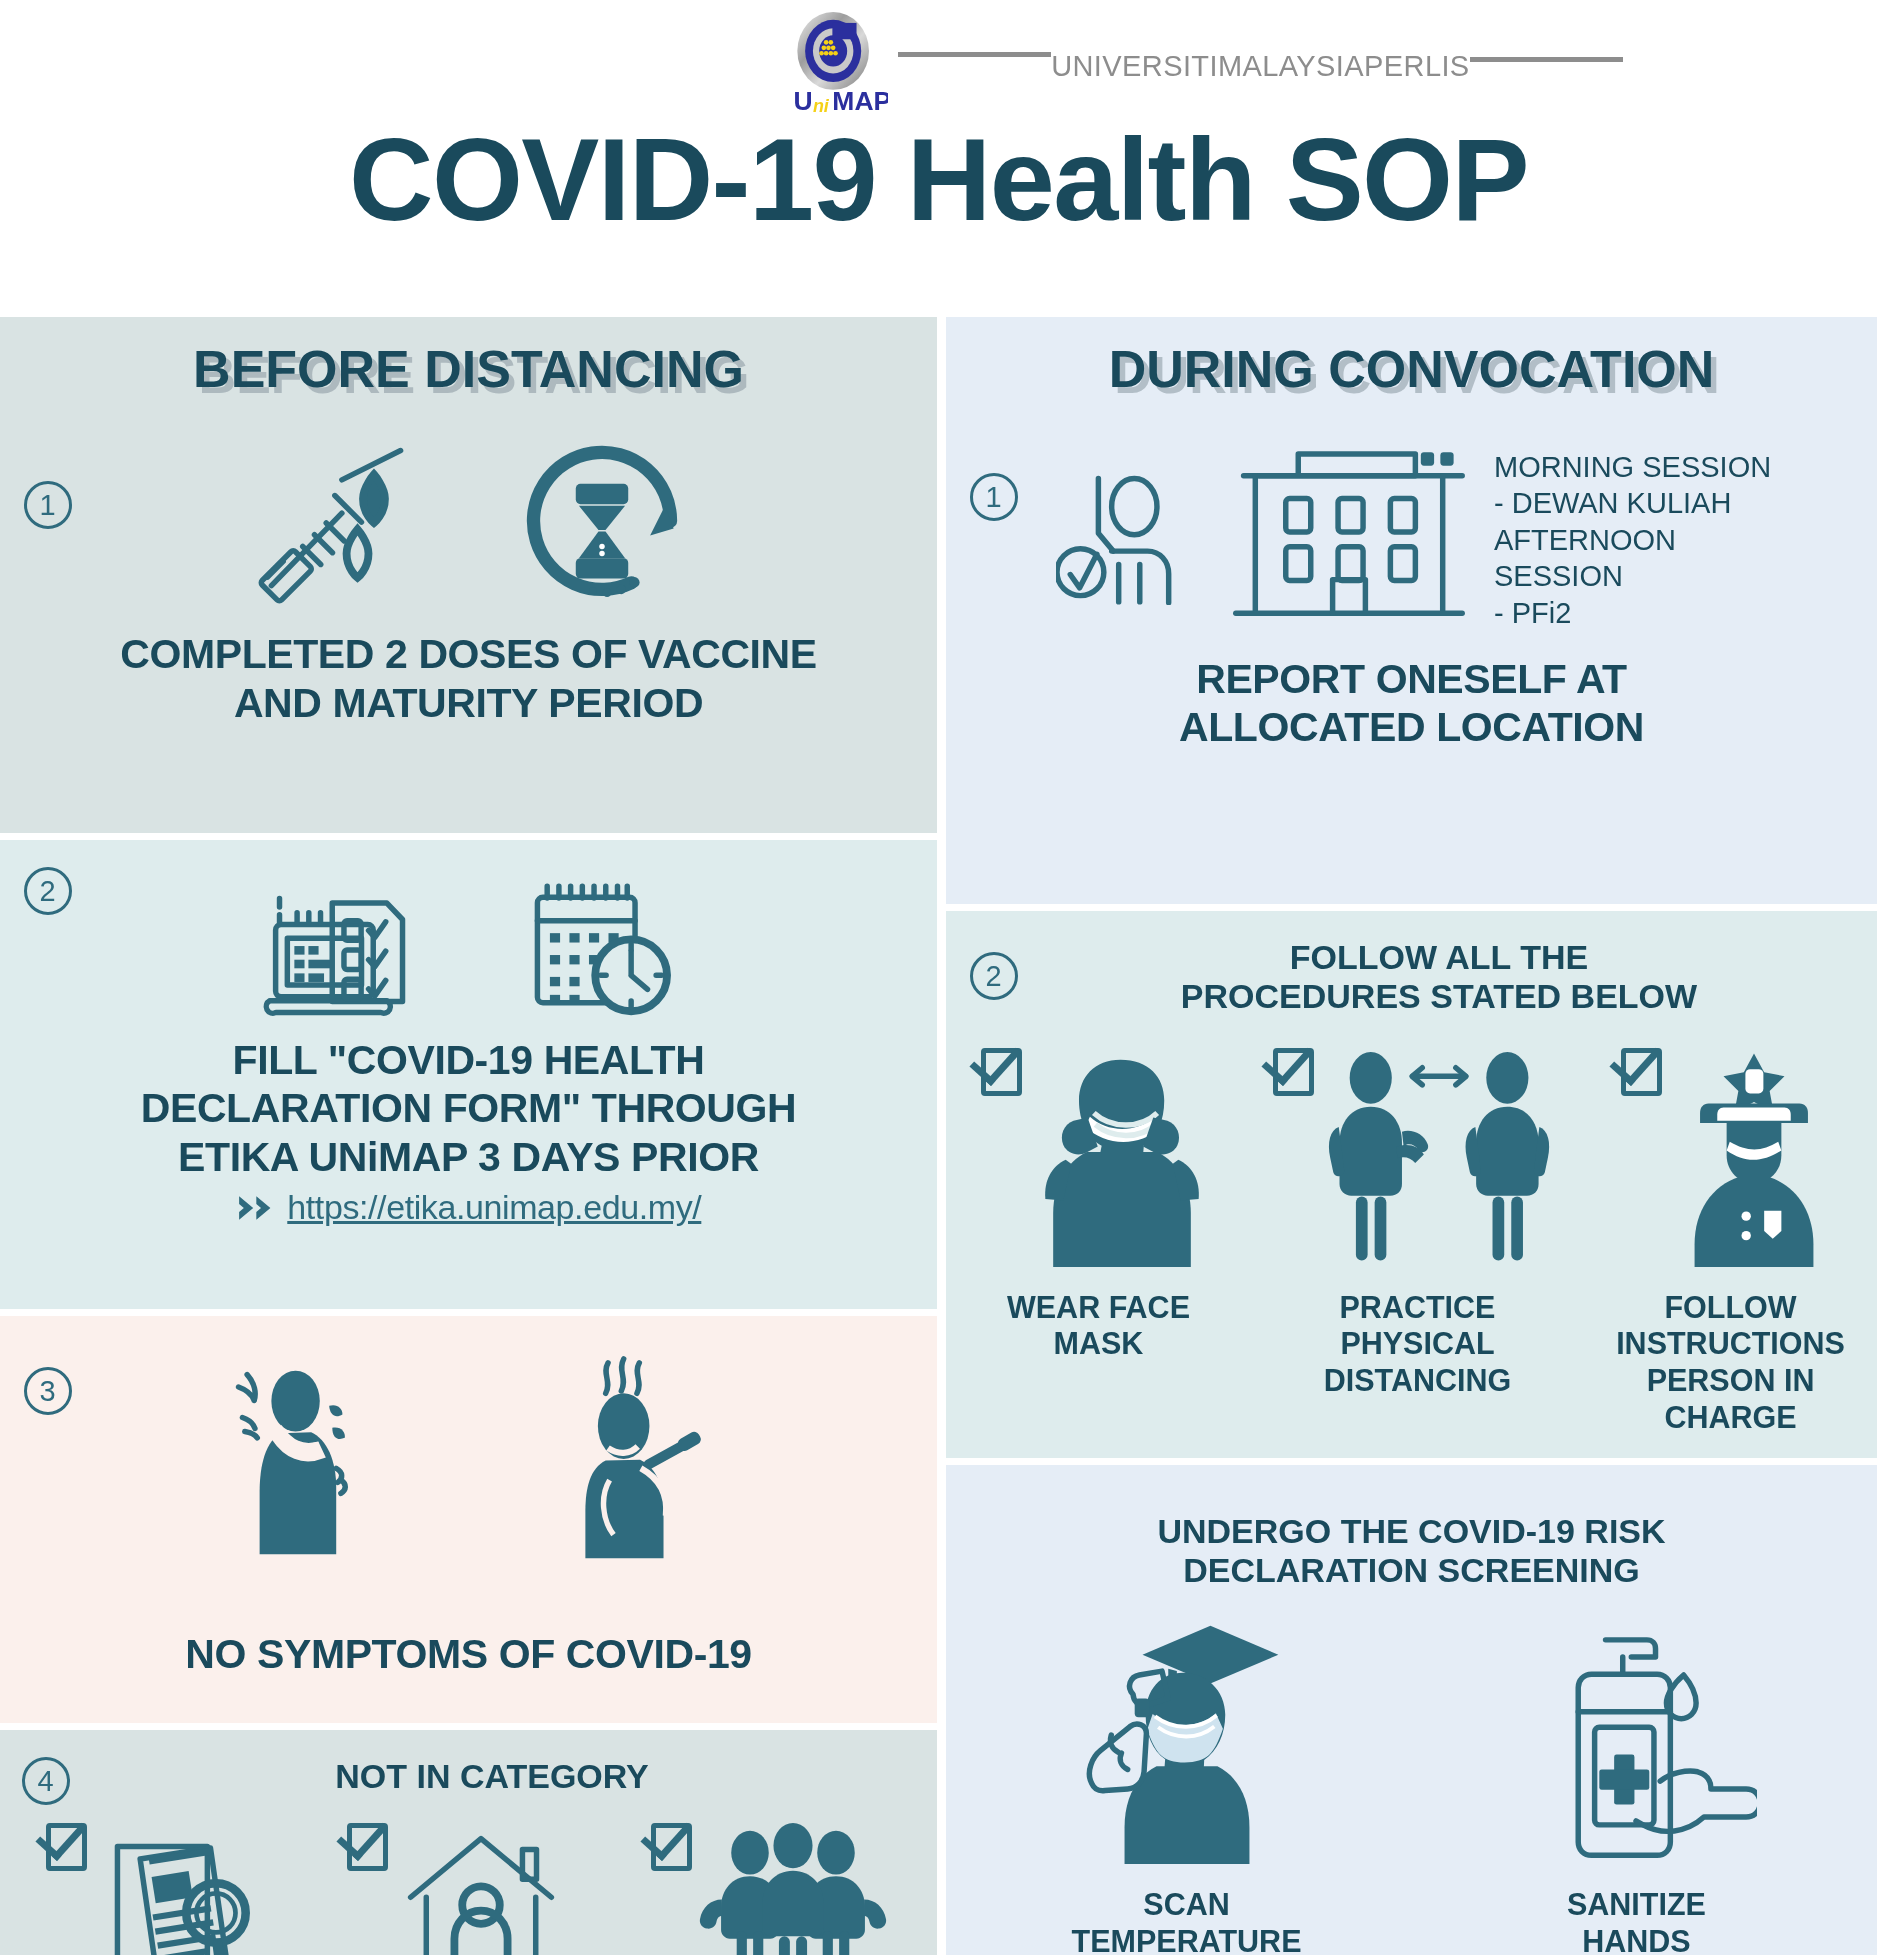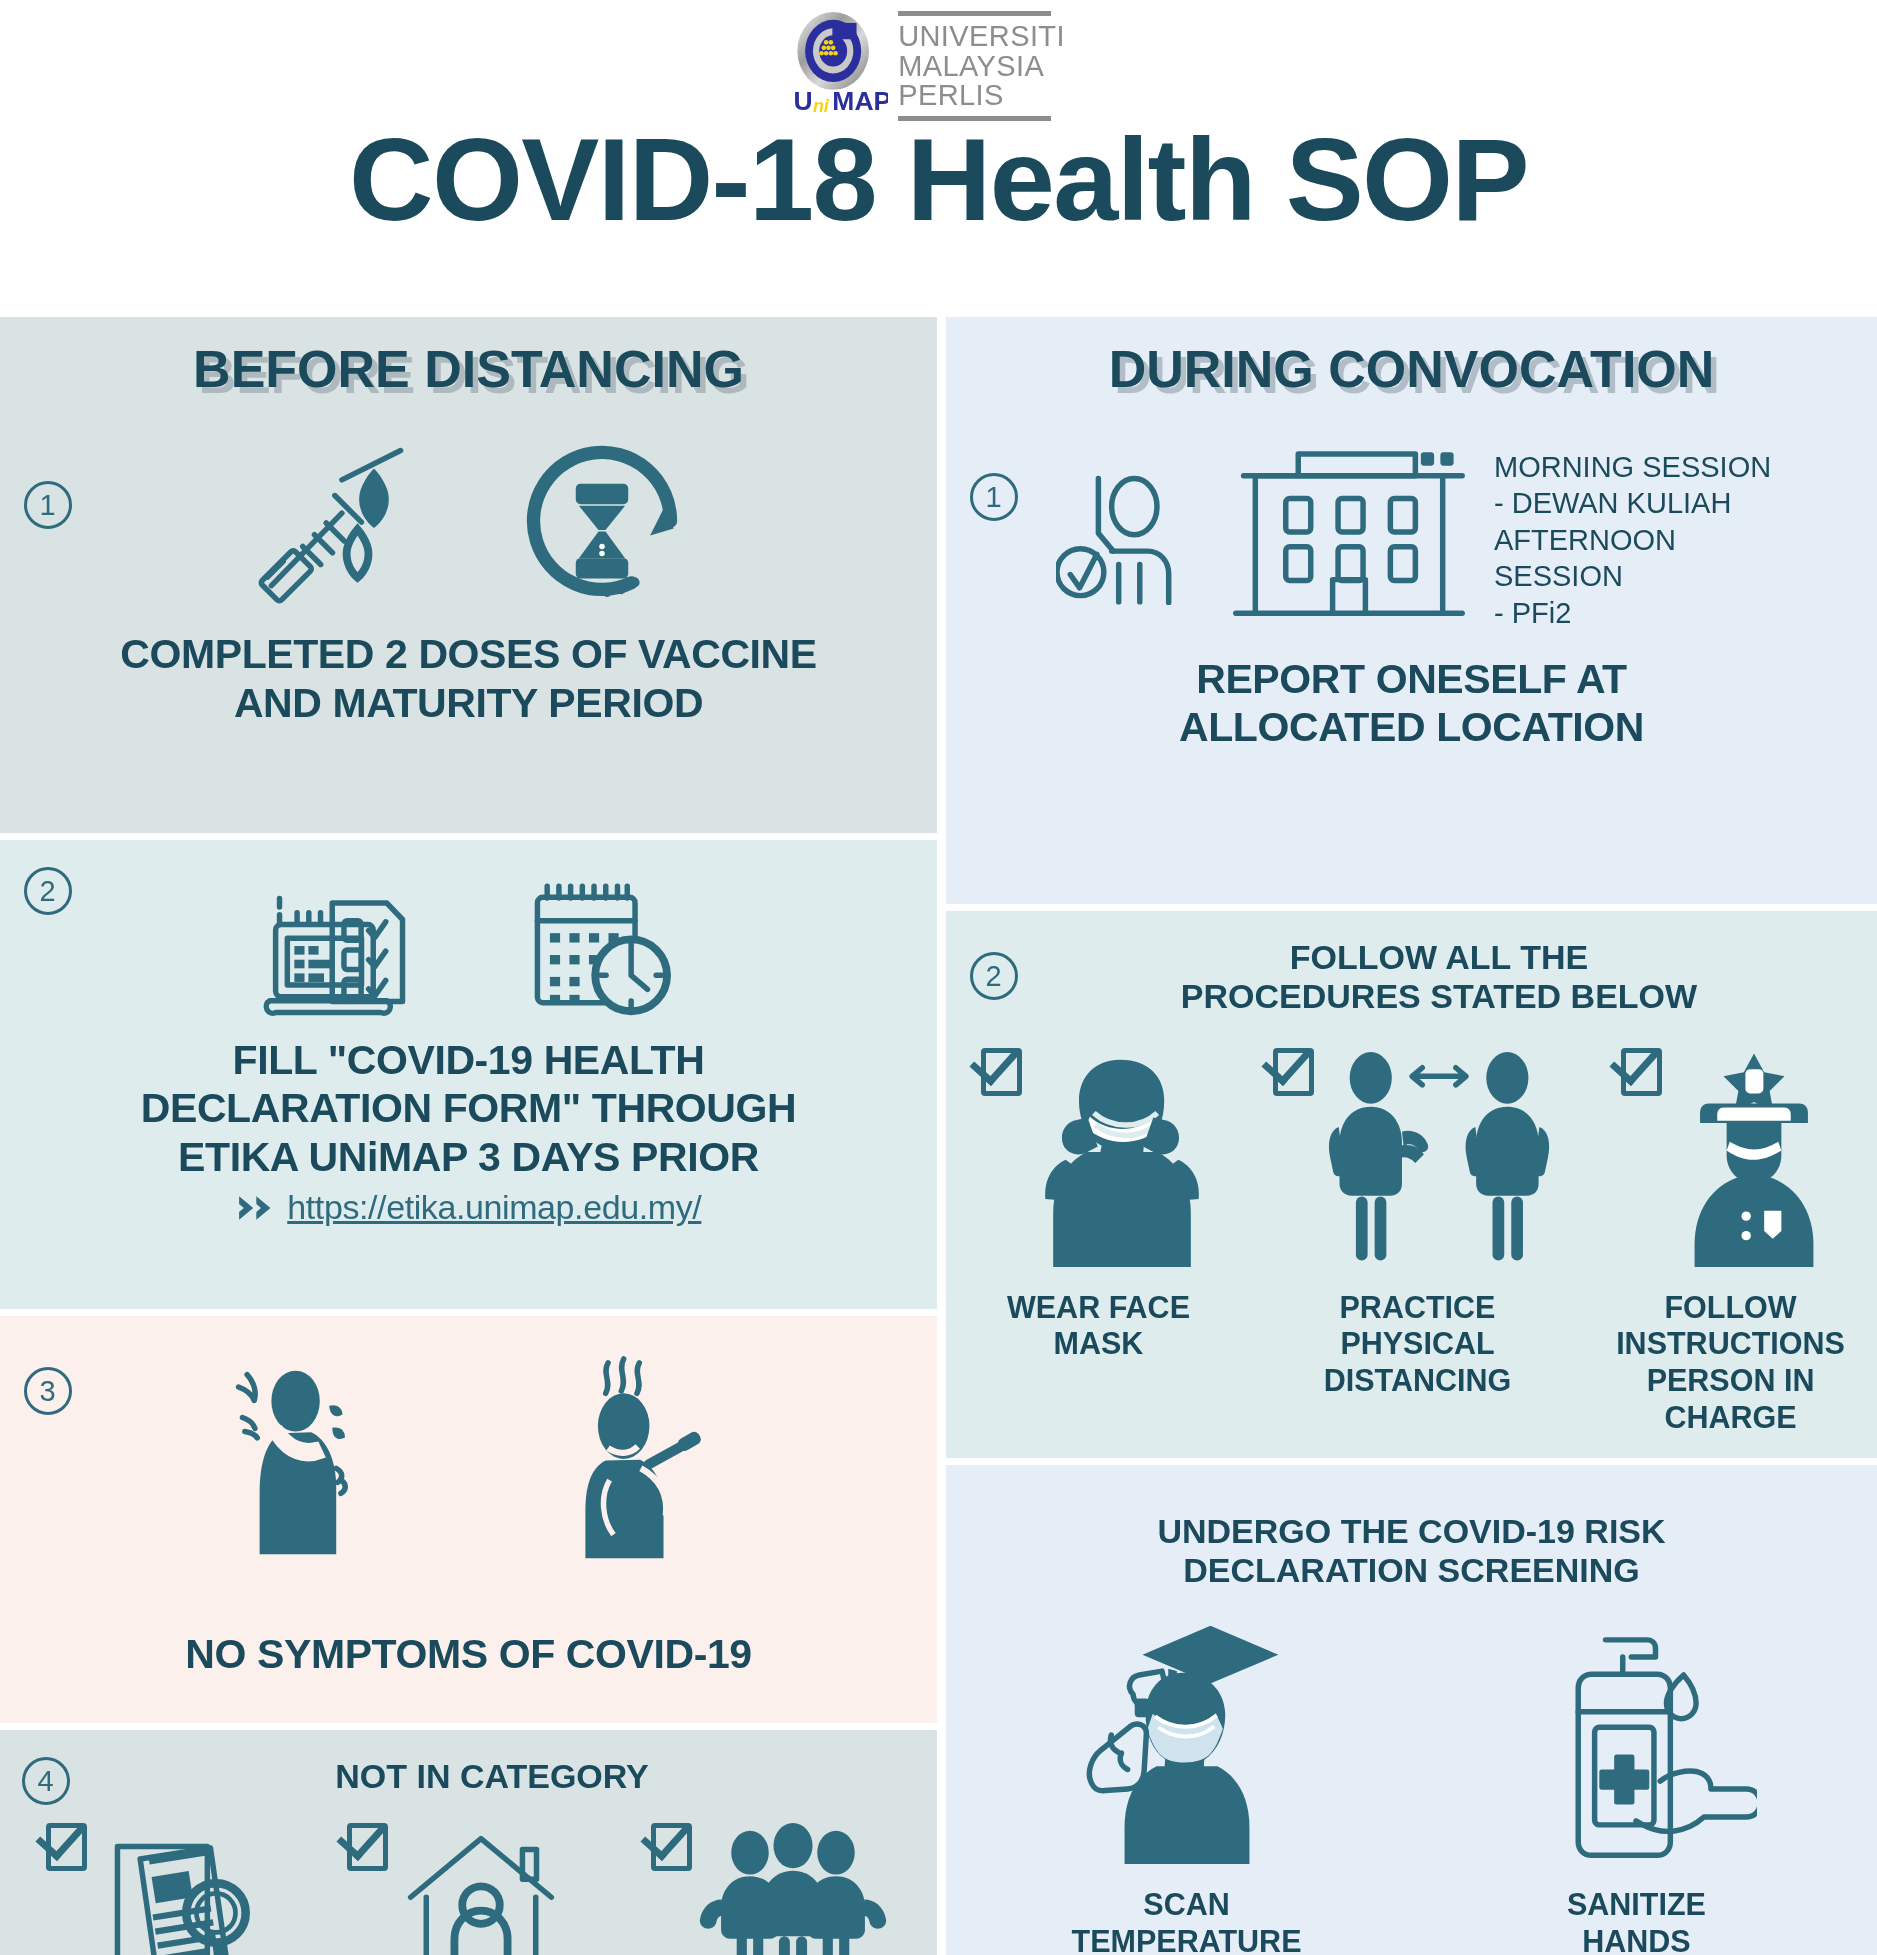--- a/index.html
+++ b/index.html
@@ -12,21 +12,21 @@
   .page { position: relative; width: 1877px; height: 2816px; background:#fff; }
 
   
   .header { width: 1877px; height: 313px; position: relative; }
   .logo-wrap {
     position: absolute; left: 790px; top: 7.8px;
     width: 305px; height: 117px;
     display: flex; align-items: center; gap: 10.2px;
   }
   .logo-mark { width: 98px; height: 109px; position: relative; flex: 0 0 auto; }
-  .logo-text { display: flex; flex-direction: column; justify-content: flex-start; }
+  .logo-text { display: flex; flex-direction: row; justify-content: flex-start; }
   .logo-text .ln {
     font-size: 29px; letter-spacing: 0.4px; color: #8d8d8d;
     font-weight: 400; line-height: 1.02;
   }
   .logo-rule { height: 5.1px; background: #8d8d8d; width: 153px; }
   .logo-rule.top { margin-bottom: 5.5px; }
   .logo-rule.bot { margin-top: 5.5px; }
 
   .main-title {
     position: absolute; left: 0; top: 121px; width: 1877px;
@@ -146,21 +146,21 @@
         </svg>
       </div>
       <div class="logo-text">
         <div class="logo-rule top"></div>
         <div class="ln">UNIVERSITI</div>
         <div class="ln">MALAYSIA</div>
         <div class="ln">PERLIS</div>
         <div class="logo-rule bot"></div>
       </div>
     </div>
-    <div class="main-title">COVID-18 Health SOP</div>
+    <div class="main-title">COVID-19 Health SOP</div>
   </div>
 
   <div class="columns">
 
     <div class="col col-left">
 
       <div class="panel bg-sage" style="height:516px;">
         <div class="sec-head">BEFORE DISTANCING</div>
         <div class="num-badge" style="left:23.5px; top:164px;">1</div>
         <div class="icons-row" style="gap:82px; height:219px; align-items:center; margin-top:5.5px;">

